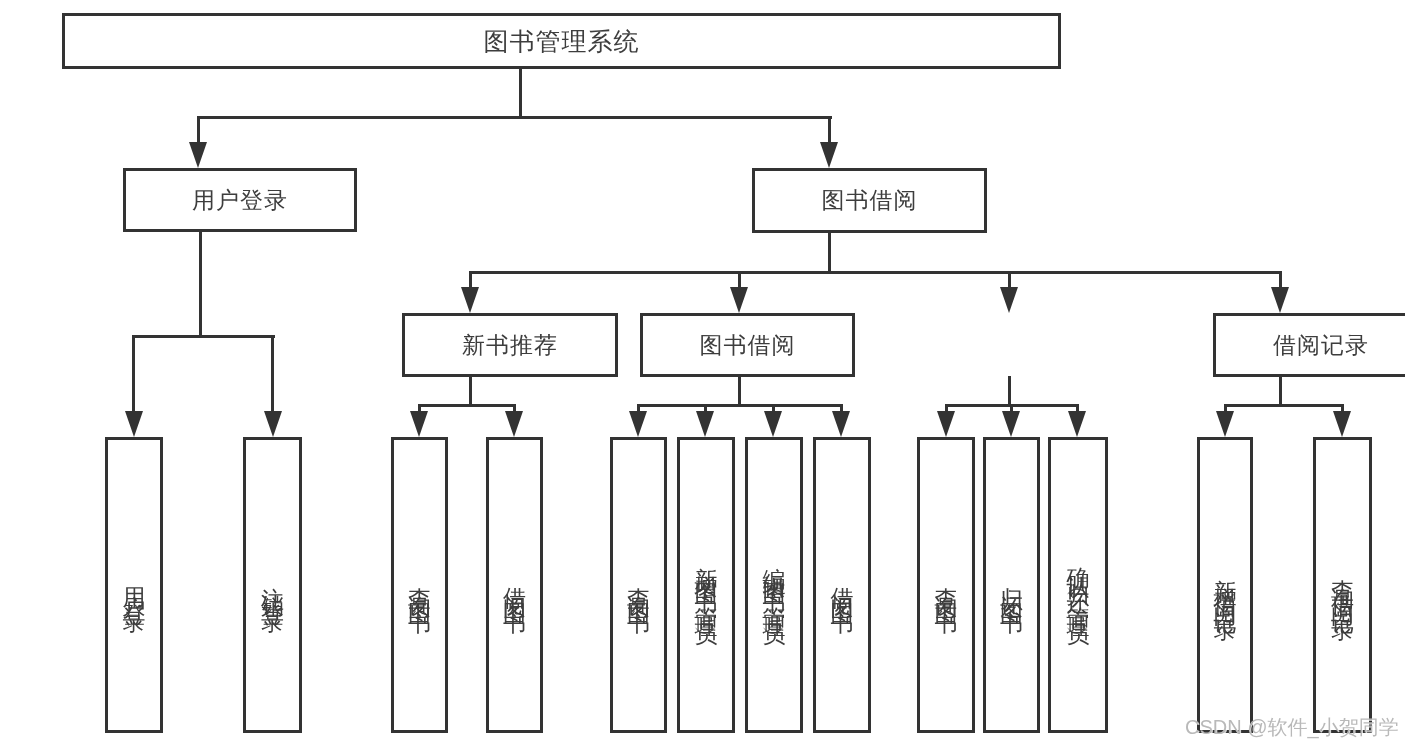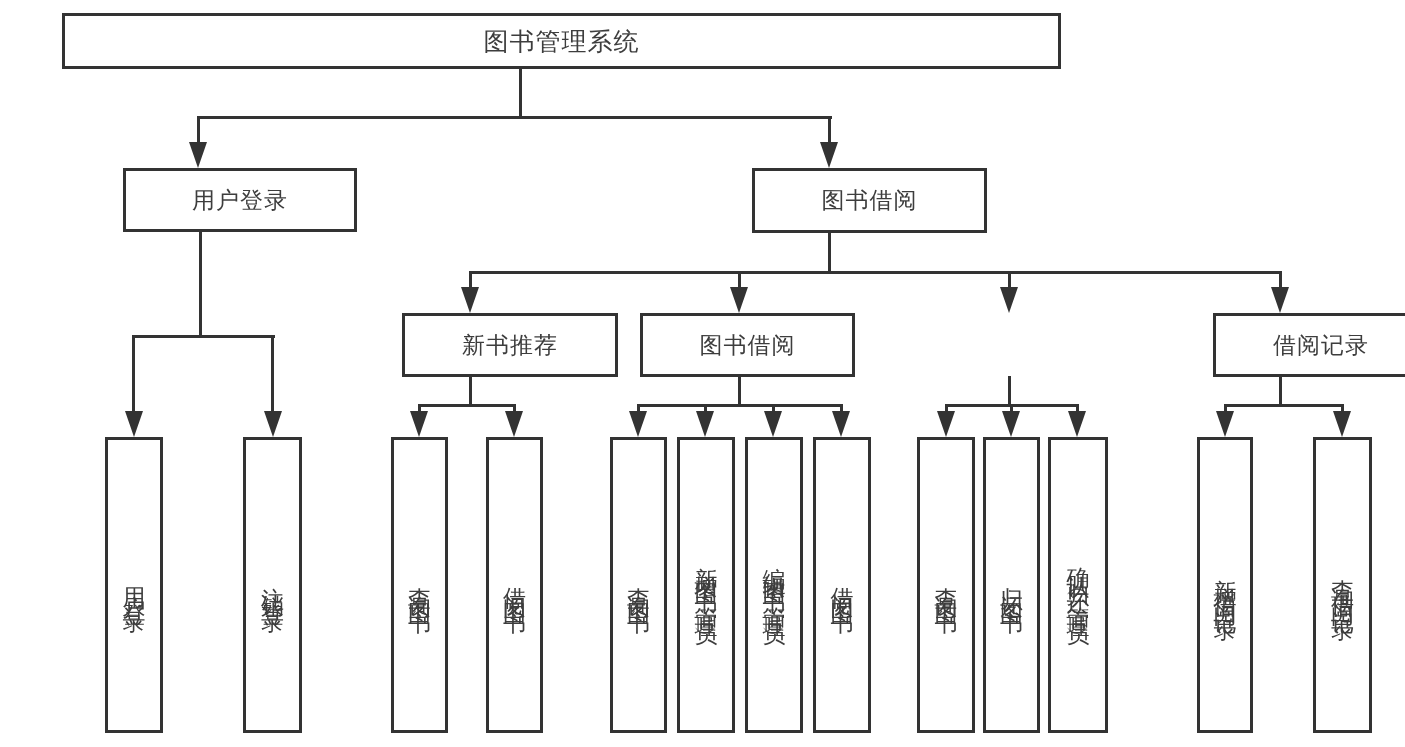--- a/index.html
+++ b/index.html
@@ -204,14 +204,15 @@
     <span>确认归还（管理员）</span>
   </div>
 
   <div class="vbox" style="left:1197px; top:437px; width:56px; height:296px;">
     <span>新增借阅记录</span>
   </div>
   <div class="vbox" style="left:1313px; top:437px; width:59px; height:296px;">
     <span>查询借阅记录</span>
   </div>
 
+  <div class="watermark">CSDN @软件_小贺同学</div>
 
 </div>
 
 </body></html>

